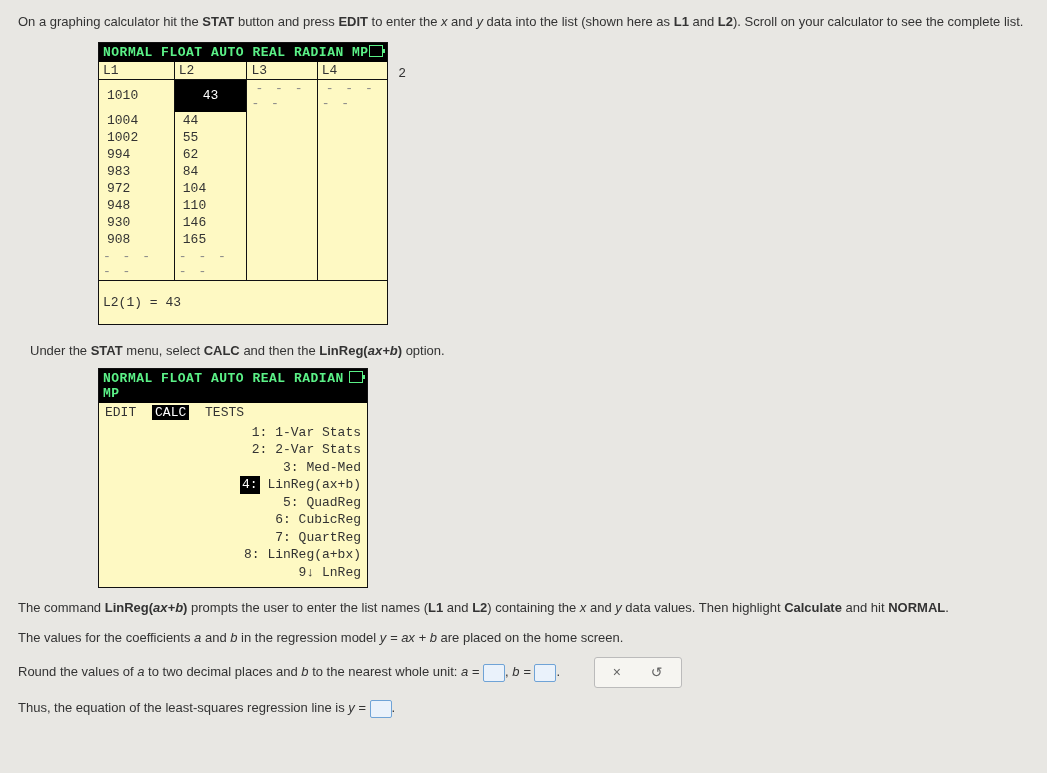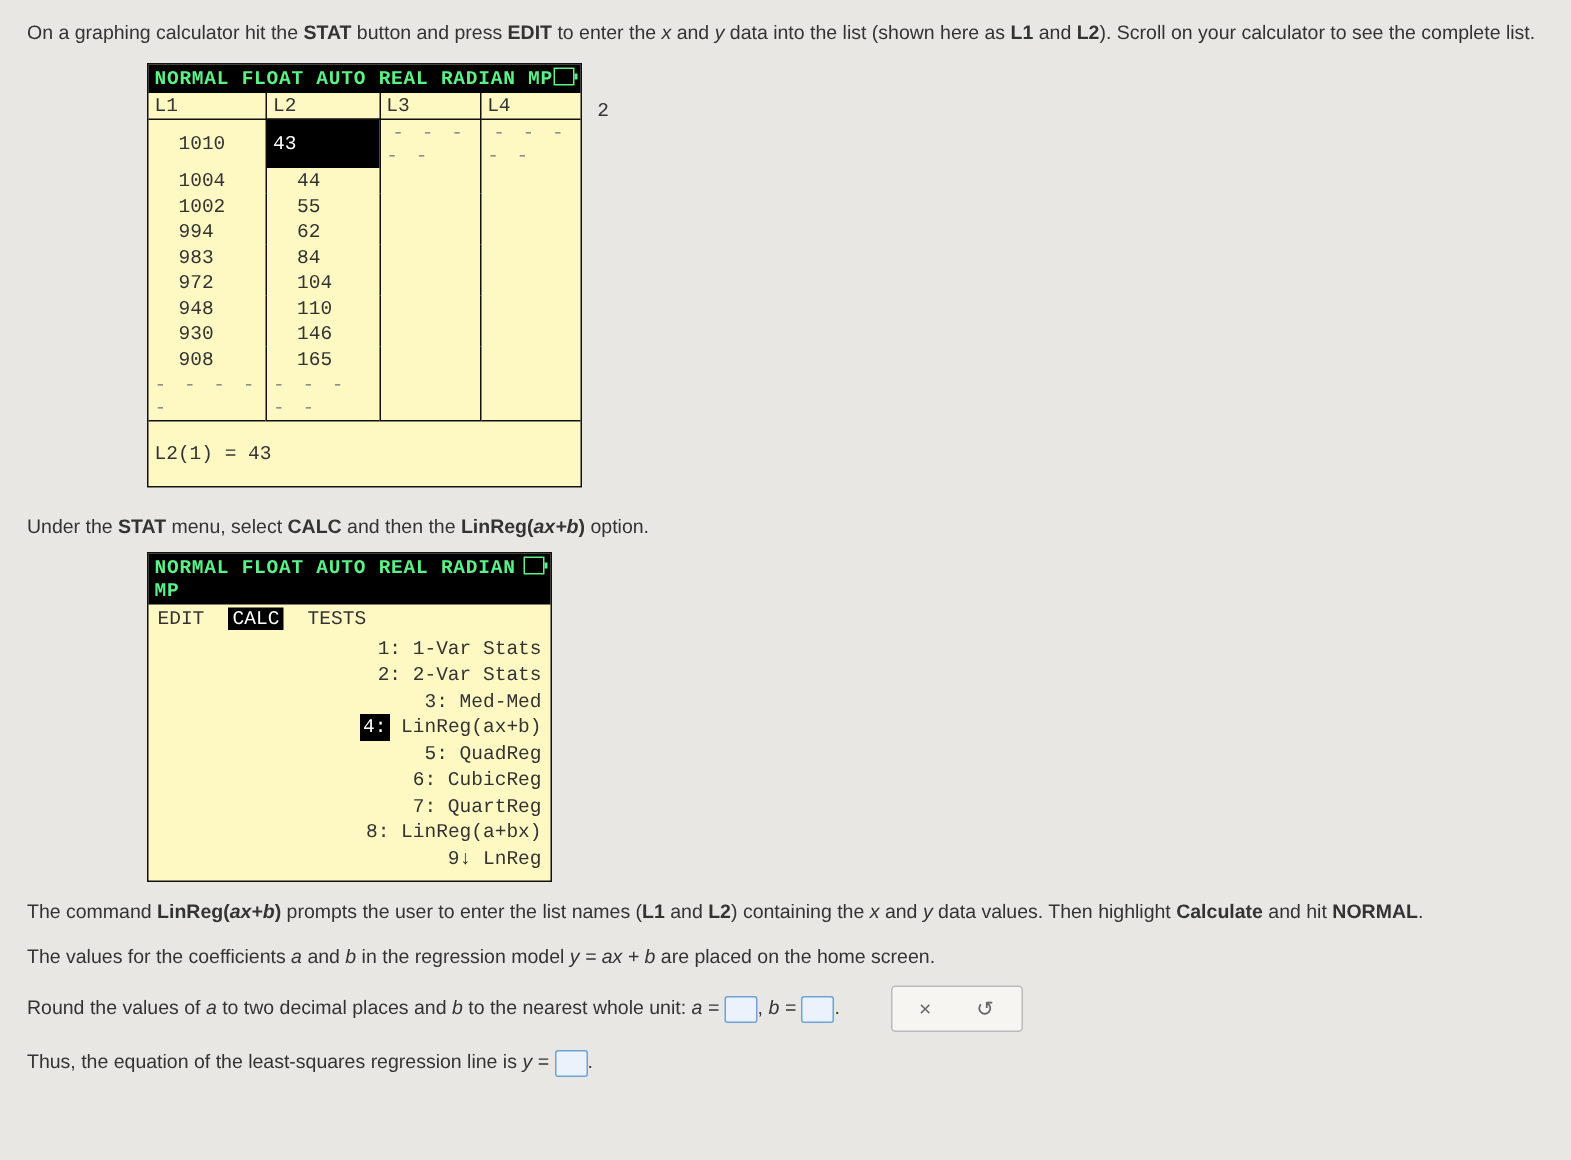--- a/index.html
+++ b/index.html
@@ -51,33 +51,33 @@
     border-right: 1px solid #111;
     border-bottom: 1px solid #111;
     padding: 1px 4px;
     text-align: left;
     font-weight: normal;
     font-family: "Courier New", monospace;
   }
   .list-table th:last-child, .list-table td:last-child { border-right: none; }
   .list-table thead th { border-bottom: 1px solid #111; }
   .list-table tbody td { border-bottom: none; }
-  .list-table .sel { background: #000; color: #fff; text-align: left; font-family: Liberation Mono, monospace; }
-  .list-table td.num { text-align: left; padding-left: 20px; }
+  .list-table .sel { background: #000; color: #fff; text-align: center; font-family: Liberation Mono, monospace; }
+  .list-table td.num { text-align: left; padding-left: 8px; }
   .dashes { color: #888; letter-spacing: 2px; padding-left: 4px; }
   .cursor-row td { border-top: 1px solid #111; padding: 14px 4px; }
   .side-num {
     position: absolute;
     right: -18px;
     top: 24px;
     font-family: "Courier New", monospace;
     font-size: 13px;
   }
   .calc-wrap { position: relative; display: inline-block; }
-  .step { margin: 8px 0 10px 0; }
+  .step { margin: 8px 0 10px 12px; }
   .menu-body { padding: 4px 6px 6px 6px; line-height: 1.35; text-align: right; }
   .menu-tabs { padding: 2px 6px 0 6px; }
   .menu-tabs span { margin-right: 8px; }
   .menu-tabs .active { background: #000; color: #fff; padding: 0 3px; }
   .menu-item .numbox { display:inline-block; }
   .menu-item.sel .numbox { background:#000; color:#fff; padding:0 2px; }
   .para { margin: 10px 0; line-height: 1.5; }
   .inputbox {
     display: inline-block;
     width: 22px; height: 18px;

